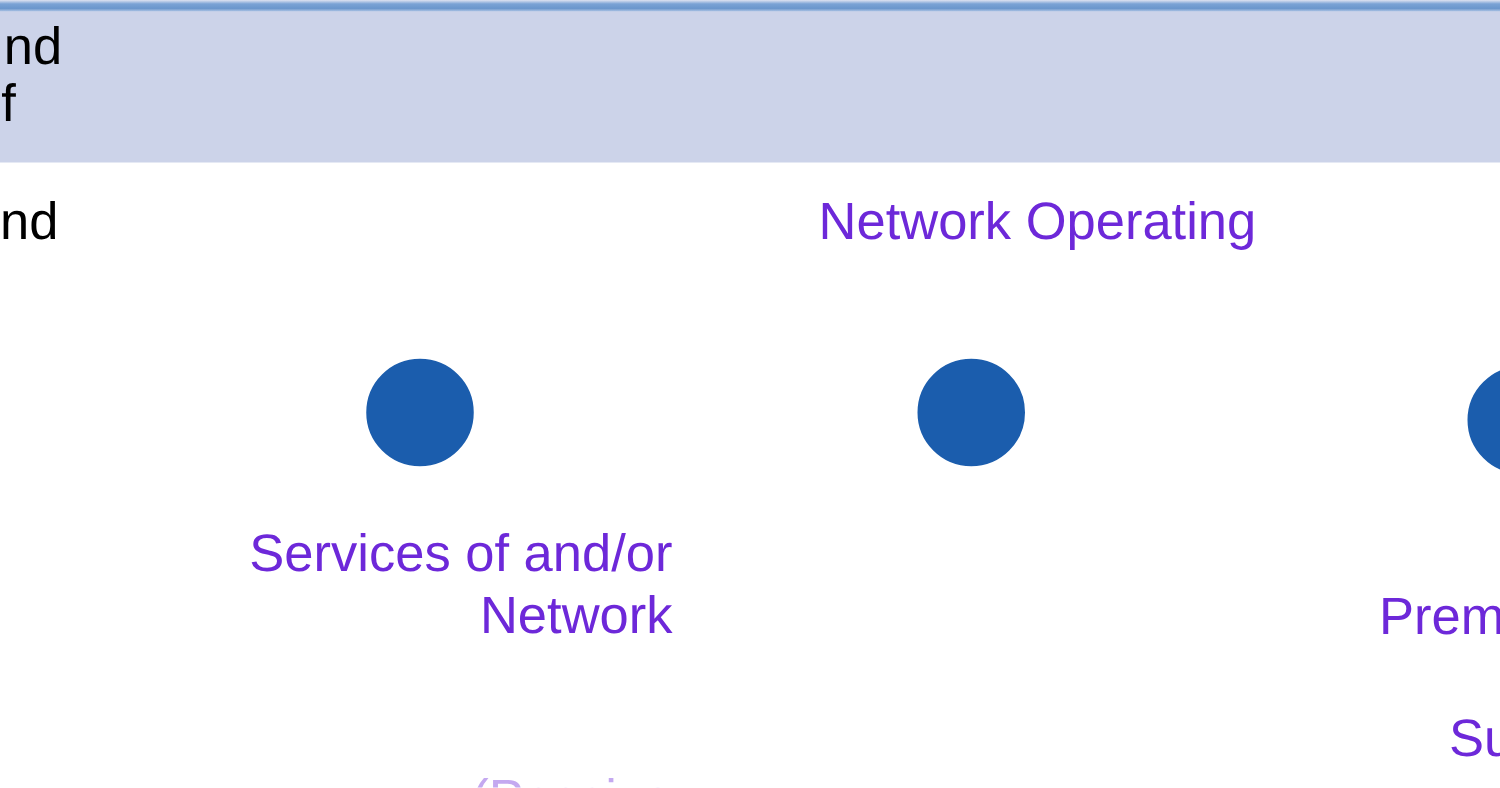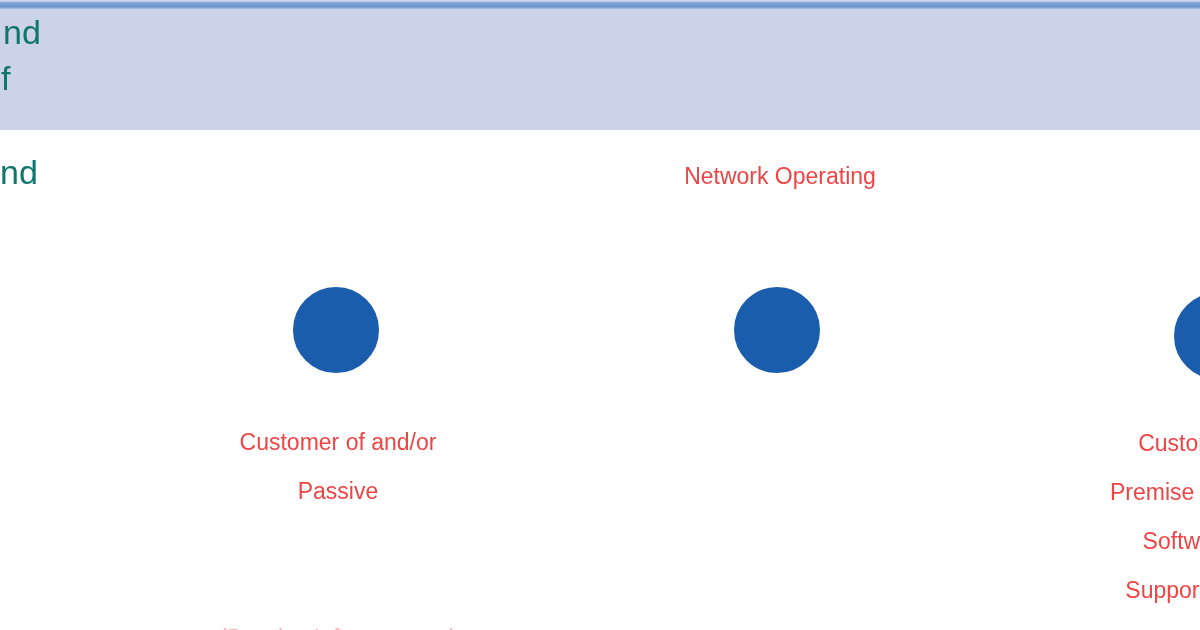--- a/index.html
+++ b/index.html
@@ -35,30 +35,30 @@
     border-radius: 50%;
     background: #1b5dad;
   }
   #dot-infrastructure { left: 289px; top: 283px; }
   #dot-operations     { left: 730px; top: 283px; }
   #dot-services       { left: 1170px; top: 289px; }
 
   
   .lbl {
     position: absolute;
-    text-align: center;
-    font-size: 23px;
+    text-align: right;
+    font-size: 42px;
     line-height: 49px;
-    color: #ef4444;
+    color: #6d28d9;
   }
   .frag {
     position: absolute;
-    font-size: 34px;
+    font-size: 42px;
     line-height: 1.2;
-    color: #0f766e;
+    color: #000000;
     white-space: nowrap;
   }
   #frag-left-1 { left: 3px; top: 12px; }
   #frag-left-2 { left: 1px; top: 58px; }
   #frag-left-3 { left: 0px; top: 152px; }
 
   #lbl-operating {
     left: 555px; top: 153px; width: 450px;
     line-height: 47px;
   }
@@ -89,22 +89,22 @@
 
   <div class="frag" id="frag-left-1">nd</div>
   <div class="frag" id="frag-left-2">f</div>
   <div class="frag" id="frag-left-3">nd</div>
 
   <div class="lbl" id="lbl-operating">
     <div>Network Operating</div>
   </div>
 
   <div class="lbl" id="lbl-infrastructure">
-    <div>Customer of and/or</div>
-    <div>Passive</div>
+    <div>Services of and/or</div>
+    <div>Network</div>
   </div>
   <div class="lbl" id="lbl-infrastructure-clipped">(Passive Infrastructure)</div>
 
   <div class="lbl" id="lbl-customer">
     <div>Customer</div>
     <div>Premise and/or</div>
     <div>Software</div>
     <div>Support and</div>
   </div>
 

